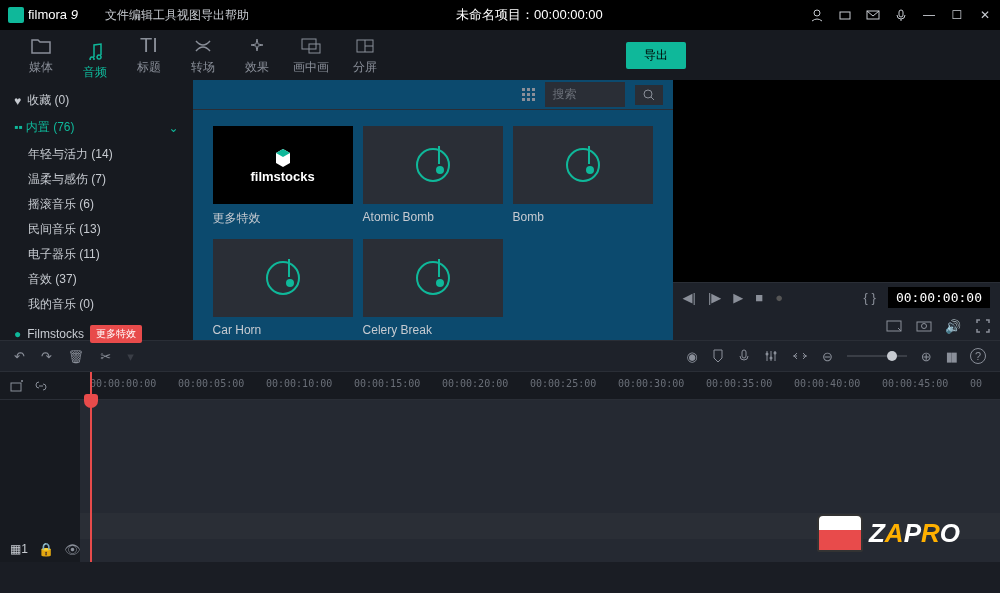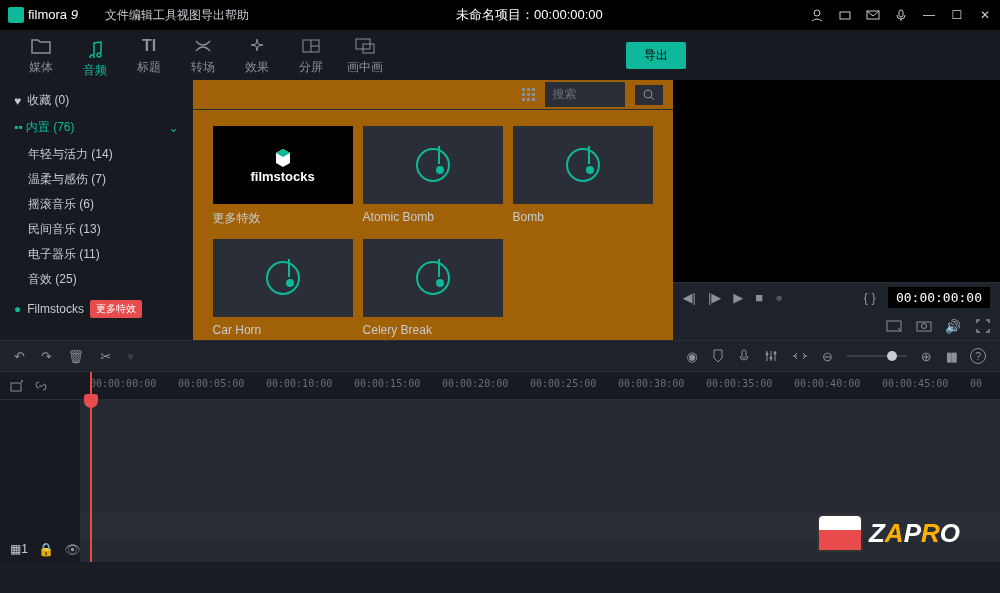--- a/index.html
+++ b/index.html
@@ -12,36 +12,36 @@
 .logo-text { color: #fff; font-weight: 500; font-size: 13px; }
 .menu { display: flex; color: #c7cbd1; }
 .menu span { cursor: pointer; }
 .title-center { flex: 1; text-align: center; color: #fff; font-size: 13px; }
 .title-right { display: flex; gap: 14px; align-items: center; }
 .title-icon { width: 14px; height: 14px; cursor: pointer; display: flex; align-items: center; justify-content: center; color: #c7cbd1; }
 
 
 .main-tabs { height: 50px; background: #171a20; display: flex; align-items: center; padding: 0 14px; gap: 0; }
 .main-tab { width: 54px; display: flex; flex-direction: column; align-items: center; gap: 2px; color: #8a8f99; cursor: pointer; height: 100%; justify-content: center; }
-.main-tab.active { color: #0fb89a; border-bottom: 6px solid #fef9c3; margin-top: 13px; }
+.main-tab.active { color: #0fb89a; border-bottom: 2px solid #fef9c3; margin-top: 13px; }
 .tab-icon { font-size: 18px; height: 22px; display: flex; align-items: center; }
 .export-btn { margin-left: auto; margin-right: 300px; background: #0fb89a; color: #000; padding: 5px 18px; border-radius: 2px; cursor: pointer; font-weight: 500; }
 
 
 .content { display: flex; height: 260px; }
 .sidebar { width: 200px; background: #171a20; padding: 8px 0; }
 .fav { padding: 4px 14px; display: flex; align-items: center; gap: 6px; }
 .tree-header { padding: 6px 14px; color: #0fb89a; display: flex; align-items: center; justify-content: space-between; cursor: pointer; }
 .tree-item { padding: 4px 14px 4px 28px; cursor: pointer; }
 .filmstocks-row { padding: 8px 14px; display: flex; align-items: center; gap: 6px; }
 .badge { background: #e84b4b; color: #fff; padding: 2px 6px; font-size: 10px; border-radius: 2px; position: relative; }
 .badge::before { content: ''; position: absolute; left: -5px; top: 50%; transform: translateY(-50%); border: 5px solid transparent; border-right-color: #e84b4b; }
 
 
-.browser { flex: 1; background: #a16207; }
+.browser { flex: 1; background: #0c4a6e; }
 .browser-top { height: 30px; display: flex; align-items: center; justify-content: flex-end; padding: 0 10px; gap: 10px; border-bottom: 1px solid #2a2e36; }
 .search-box { background: #2a2e36; padding: 4px 8px; width: 80px; display: flex; align-items: center; color: #6a6f78; }
 .search-icon-box { background: #2a2e36; padding: 4px 8px; cursor: pointer; }
 .grid { padding: 16px 20px; display: grid; grid-template-columns: repeat(3, 140px); gap: 12px 10px; overflow-y: auto; height: 230px; }
 .item { display: flex; flex-direction: column; gap: 6px; }
 .thumb { width: 140px; height: 78px; background: #2a2e36; display: flex; align-items: center; justify-content: center; cursor: pointer; }
 .thumb.black { background: #000; }
 .note-icon { width: 34px; height: 34px; border: 2px solid #0fb89a; border-radius: 50%; position: relative; }
 .note-icon::after { content: ''; position: absolute; width: 2px; height: 18px; background: #0fb89a; right: 8px; top: -4px; }
 .note-icon::before { content: ''; position: absolute; width: 8px; height: 8px; background: #0fb89a; border-radius: 50%; right: 4px; bottom: 6px; }
@@ -144,74 +144,75 @@
     </div>
   <div class="main-tab active">
       <span class="tab-icon">
         <svg width="16" height="18" viewBox="0 0 16 18">
           <path d="M5 15 a2 2 0 1 0 0.1 0 M12 13 a2 2 0 1 0 0.1 0 M7 15 L7 3 L14 2 L14 13" fill="none" stroke="currentColor" stroke-width="1.5"></path>
         </svg>
       </span>
       <span>音频</span>
     </div>
   <div class="main-tab">
-      <span class="tab-icon" style="font-size:16px;font-weight:bold">TI</span>
+      <span class="tab-icon" style="font-size:20px;font-weight:normal">TI</span>
       <span>标题</span>
     </div>
   <div class="main-tab">
       <span class="tab-icon">
         <svg width="18" height="14" viewBox="0 0 18 14">
           <path d="M2 2 Q9 10 16 2 M2 12 Q9 4 16 12" fill="none" stroke="currentColor" stroke-width="1.5"></path>
         </svg>
       </span>
       <span>转场</span>
     </div>
   <div class="main-tab">
       <span class="tab-icon">
         <svg width="18" height="18" viewBox="0 0 18 18">
           <path d="M9 2 L10 7 L15 8 L10 9 L9 14 L8 9 L3 8 L8 7 Z" fill="none" stroke="currentColor"></path>
         </svg>
       </span>
       <span>效果</span>
+    </div>
+  <div class="main-tab">
+      <span class="tab-icon">
+        <svg width="20" height="16" viewBox="0 0 20 16">
+          <rect x="1" y="1" width="14" height="10" fill="none" stroke="currentColor"></rect>
+          <rect x="8" y="6" width="11" height="9" fill="none" stroke="currentColor"></rect>
+        </svg>
+      </span>
+      <span>画中画</span>
     </div>
   <div class="main-tab">
       <span class="tab-icon">
         <svg width="18" height="14" viewBox="0 0 18 14">
           <rect x="1" y="1" width="16" height="12" fill="none" stroke="currentColor"></rect>
           <line x1="9" y1="1" x2="9" y2="13" stroke="currentColor"></line>
           <line x1="9" y1="7" x2="17" y2="7" stroke="currentColor"></line>
         </svg>
       </span>
       <span>分屏</span>
-    </div>
-  <div class="main-tab">
-      <span class="tab-icon">
-        <svg width="20" height="16" viewBox="0 0 20 16">
-          <rect x="1" y="1" width="14" height="10" fill="none" stroke="currentColor"></rect>
-          <rect x="8" y="6" width="11" height="9" fill="none" stroke="currentColor"></rect>
-        </svg>
-      </span>
-      <span>画中画</span>
     </div>
   <div class="export-btn">导出</div>
 </div>
 
 <div class="content">
   <div class="sidebar">
     <div class="fav">♥ <span>收藏 (0)</span></div>
     <div class="tree-header">
       <span>▪▪ <span>内置 (76)</span></span>
       <span style="color:#0fb89a">⌄</span>
     </div>
     <div class="tree-item">年轻与活力 (14)</div>
     <div class="tree-item">温柔与感伤 (7)</div>
     <div class="tree-item">摇滚音乐 (6)</div>
     <div class="tree-item">民间音乐 (13)</div>
     <div class="tree-item">电子器乐 (11)</div>
-    <div class="tree-item">音效 (25)</div>
+    <div class="tree-item">音效 (37)</div>
+    <div class="tree-item">我的音乐 (0)</div>
     <div class="filmstocks-row">
       <span style="color:#0fb89a">●</span>
       <span>Filmstocks</span>
       <span class="badge">更多特效</span>
     </div>
   </div>
 
   <div class="browser">
     <div class="browser-top">
       <div class="grid-dots">

